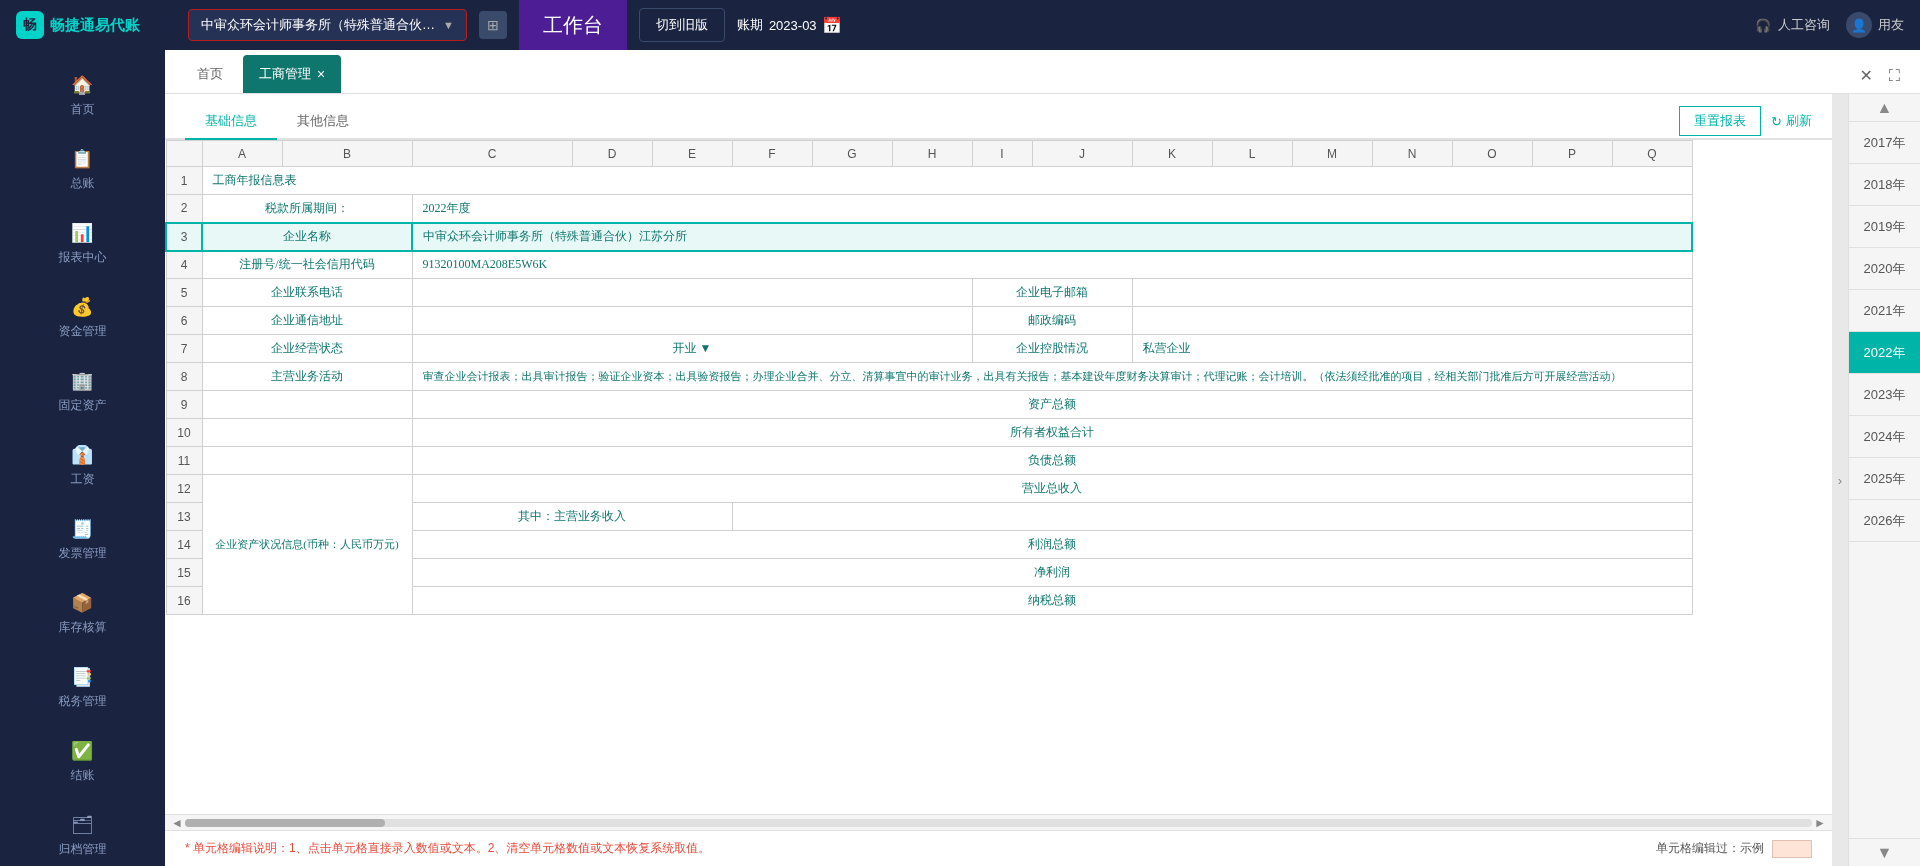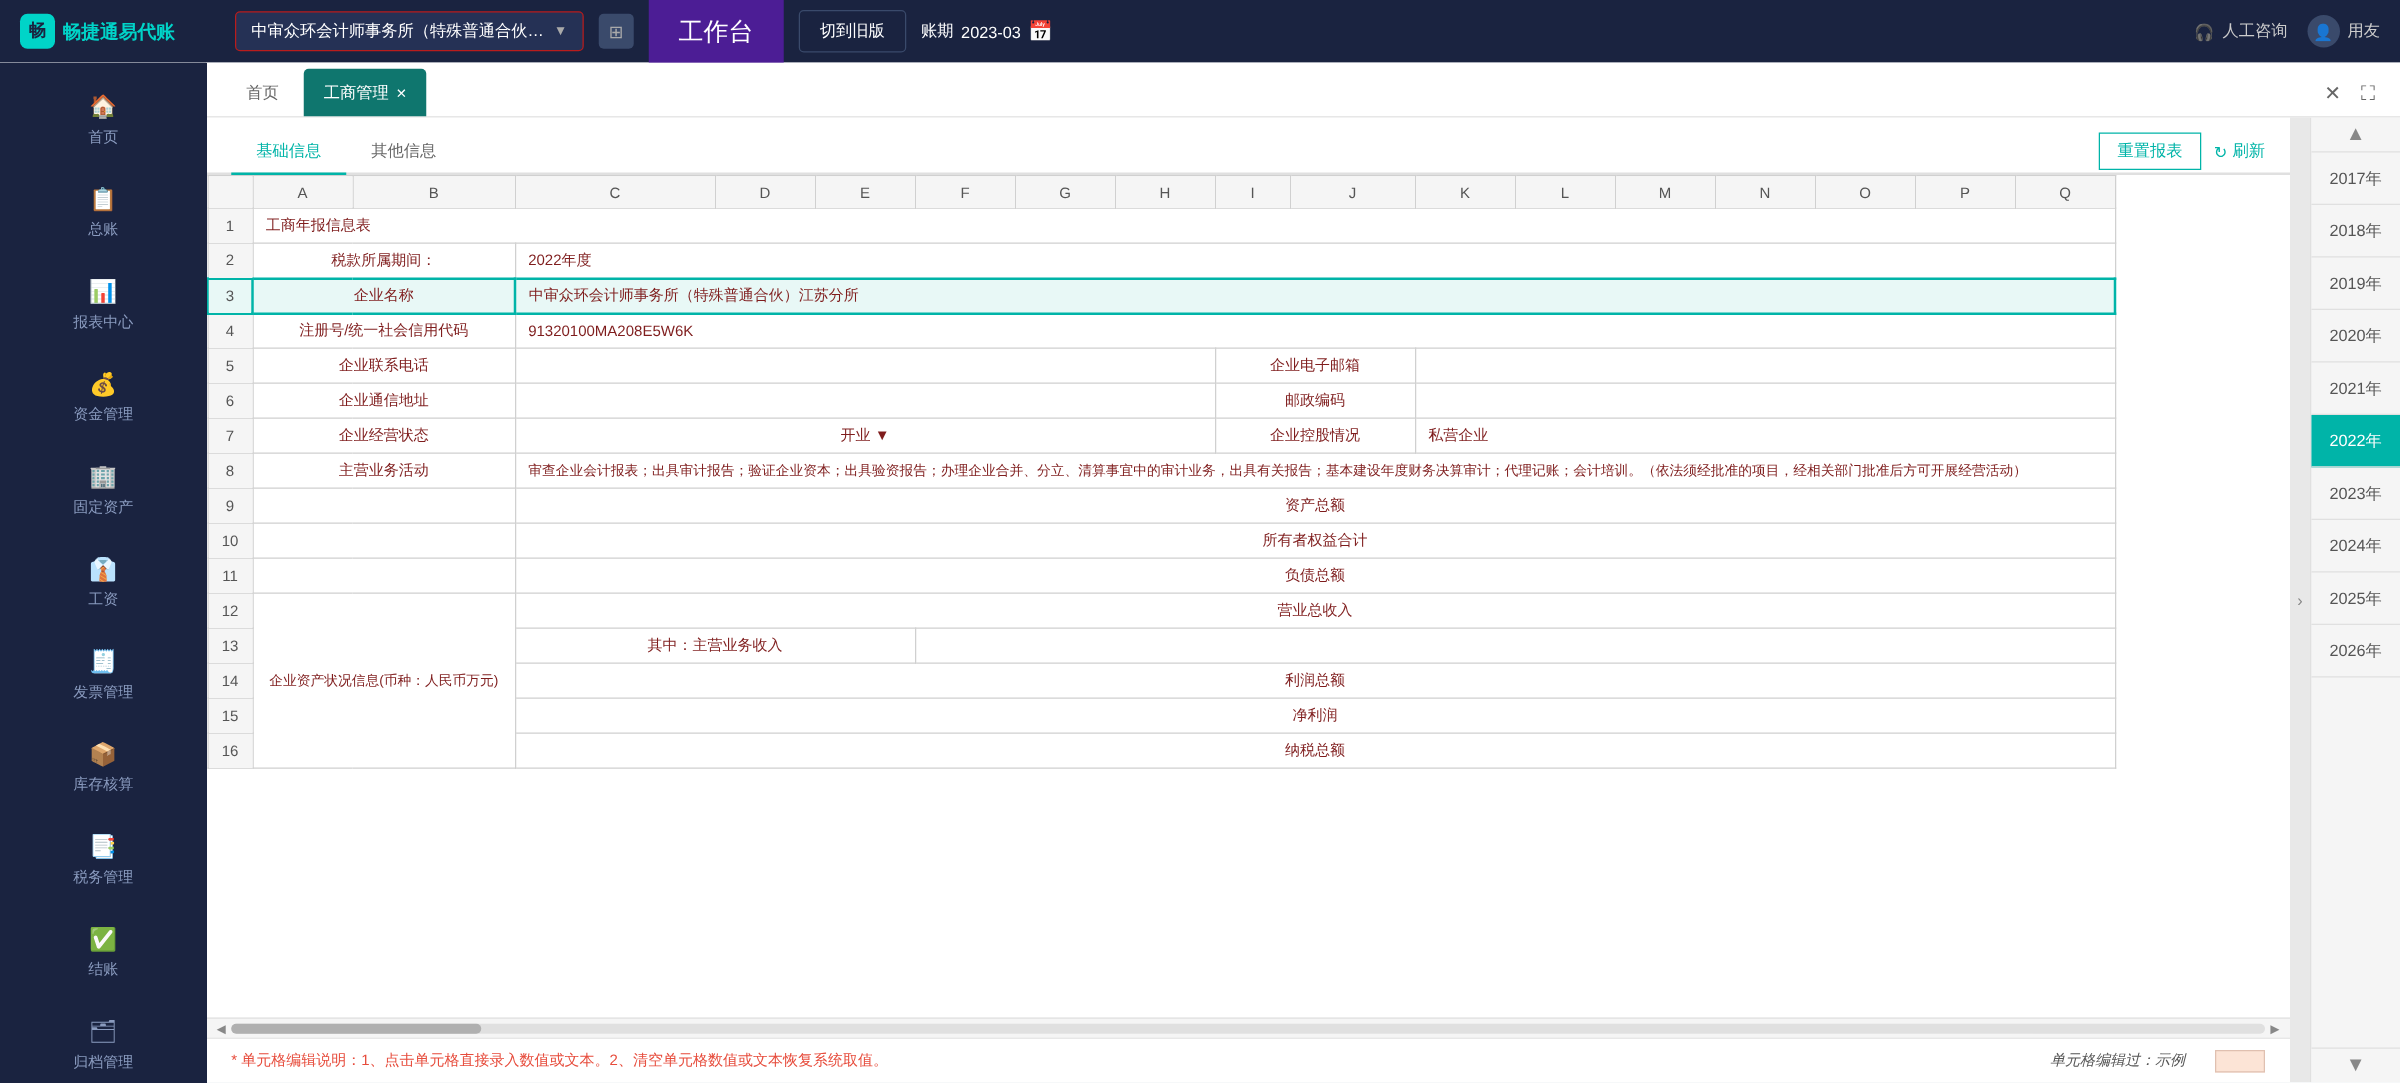--- a/index.html
+++ b/index.html
@@ -52,37 +52,37 @@
     .toolbar-right { margin-left: auto; display: flex; align-items: center; gap: 10px; }
     .reset-btn { border: 1px solid #00b4a8; color: #00b4a8; background: #fff; padding: 5px 14px; border-radius: 0; cursor: pointer; font-size: 13px; font-family: inherit; }
     .refresh-btn { color: #00b4a8; background: transparent; border: none; cursor: pointer; font-size: 13px; font-family: inherit; display: flex; align-items: center; gap: 4px; }
 
     
     .spreadsheet-wrapper { flex: 1; overflow: hidden; display: flex; flex-direction: column; }
     .spreadsheet-scroll { flex: 1; overflow: auto; position: relative; }
     .spreadsheet { border-collapse: collapse; table-layout: fixed; font-size: 12px; }
     .spreadsheet thead th { background: #f5f5f5; border: 1px solid #d0d0d0; padding: 4px 6px; text-align: center; font-weight: normal; color: #555; height: 26px; position: sticky; top: 0; z-index: 2; }
     .spreadsheet th.row-header { background: #f5f5f5; border: 1px solid #d0d0d0; text-align: center; color: #555; font-weight: normal; width: 36px; min-width: 36px; position: sticky; left: 0; z-index: 1; }
-    .spreadsheet td { border: 1px solid #d0d0d0; padding: 4px 10px; color: #7f1d1d; height: 28px; vertical-align: middle; }
+    .spreadsheet td { border: 1px solid #d0d0d0; padding: 4px 10px; color: #0f766e; height: 28px; vertical-align: middle; font-family: Liberation Serif, serif; }
     .spreadsheet tr:nth-child(1) td { background: #fff; }
     .row-selected td { background: #e8f8f6 !important; }
     .row-selected th { background: #e8f8f6 !important; }
     .col-header-corner { width: 36px; min-width: 36px; }
     .label-cell { text-align: center; color: #555; }
     .value-cell { color: #333; }
 
     
     .hscroll-bar { height: 16px; background: #f5f5f5; border-top: 1px solid #e0e0e0; display: flex; align-items: center; padding: 0 4px; flex-shrink: 0; }
     .hscroll-track { flex: 1; height: 8px; background: #e0e0e0; border-radius: 4px; position: relative; }
     .hscroll-thumb { width: 200px; height: 8px; background: #b0b0b0; border-radius: 4px; cursor: pointer; }
     .hscroll-arrows { width: 16px; height: 16px; display: flex; align-items: center; justify-content: center; color: #888; cursor: pointer; font-size: 12px; }
 
     
     .footer { height: 36px; background: #fff; border-top: 1px solid #e0e0e0; display: flex; align-items: center; padding: 0 20px; font-size: 12px; color: #e74c3c; flex-shrink: 0; }
-    .footer-right { margin-left: auto; display: flex; align-items: center; gap: 24px; color: #555; font-style: italic; }
+    .footer-right { margin-left: auto; display: flex; align-items: center; gap: 8px; color: #555; }
     .edited-sample { width: 40px; height: 18px; background: #fce4d6; border: 1px solid #e0c0b0; display: inline-block; vertical-align: middle; }
 
     
     .year-panel { width: 72px; background: #f5f5f5; border-left: 1px solid #e0e0e0; display: flex; flex-direction: column; align-items: center; overflow: hidden; flex-shrink: 0; }
     .year-panel-arrow { width: 100%; height: 28px; display: flex; align-items: center; justify-content: center; color: #888; cursor: pointer; font-size: 16px; background: #f5f5f5; border-bottom: 1px solid #e0e0e0; }
     .year-panel-arrow.bottom { border-top: 1px solid #e0e0e0; border-bottom: none; margin-top: auto; }
     .year-item { width: 100%; height: 42px; display: flex; align-items: center; justify-content: center; color: #555; cursor: pointer; font-size: 13px; border-bottom: 1px solid #e0e0e0; }
     .year-item.active { background: #00b4a8; color: #fff; }
 
     

